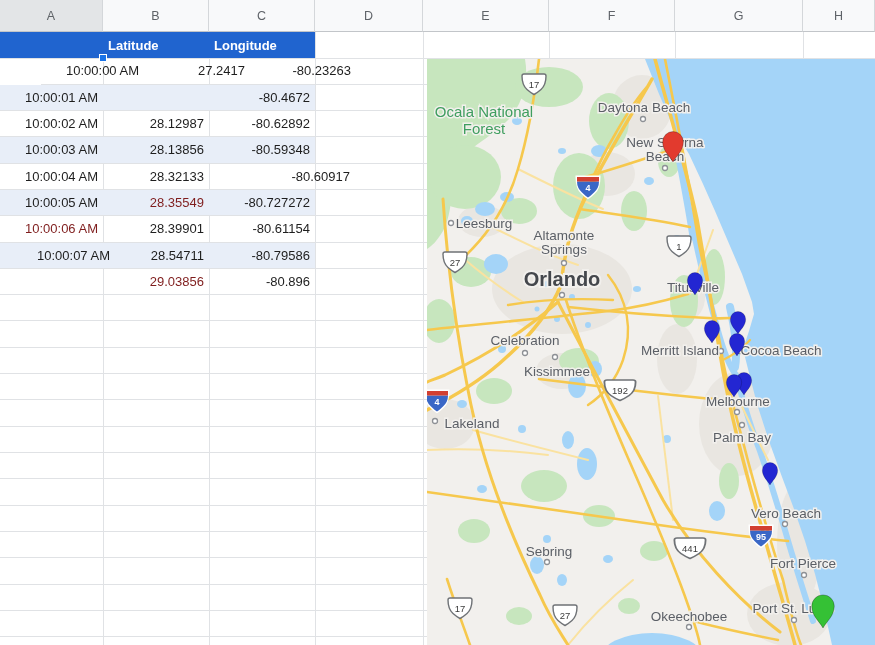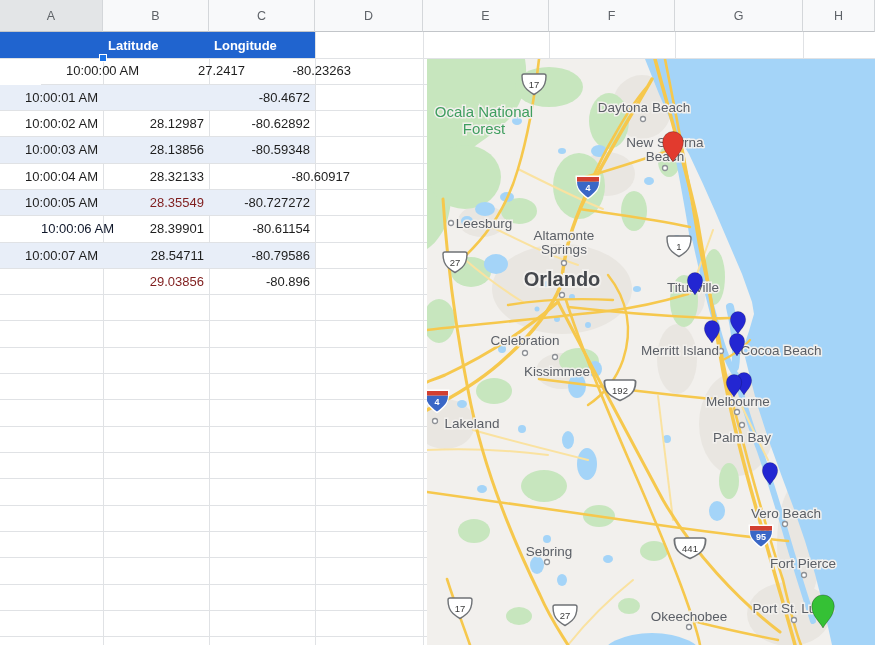--- a/index.html
+++ b/index.html
@@ -79,27 +79,27 @@
         <div class="cell" style="left: 103px; width: 106px; color: rgb(30, 30, 30);">28.32133</div>
         <div class="cell" style="left: 209px; width: 106px; color: rgb(30, 30, 30); margin-left: 40px;">-80.60917</div>
       </div>
       <div class="drow" style="top: 189.9px; height: 26.32px;">
         <div class="band" style="background: rgb(232, 238, 248);"></div>
         <div class="cell" style="left: 0px; width: 103px; color: rgb(30, 30, 30);">10:00:05 AM</div>
         <div class="cell" style="left: 103px; width: 106px; color: #7f1d1d;">28.35549</div>
         <div class="cell" style="left: 209px; width: 106px; color: rgb(30, 30, 30);">-80.727272</div>
       </div>
       <div class="drow" style="top: 216.22px; height: 26.32px;">
-        <div class="cell" style="left: 16px; width: 103px; color: #0f172a;">10:00:06 AM</div>
+        <div class="cell" style="left: 0px; width: 103px; color: #7f1d1d;">10:00:06 AM</div>
         <div class="cell" style="left: 103px; width: 106px; color: rgb(30, 30, 30);">28.39901</div>
         <div class="cell" style="left: 209px; width: 106px; color: rgb(30, 30, 30);">-80.61154</div>
       </div>
       <div class="drow" style="top: 242.54px; height: 26.32px;">
         <div class="band" style="background: rgb(232, 238, 248);"></div>
-        <div class="cell" style="left: 0px; width: 103px; color: rgb(30, 30, 30);">10:00:07 AM</div>
+        <div class="cell" style="left: 12px; width: 103px; color: rgb(30, 30, 30);">10:00:07 AM</div>
         <div class="cell" style="left: 103px; width: 106px; color: rgb(30, 30, 30);">28.54711</div>
         <div class="cell" style="left: 209px; width: 106px; color: rgb(30, 30, 30);">-80.79586</div>
       </div>
       <div class="drow" style="top: 268.86px; height: 26.32px;">
         <div class="cell" style="left: 103px; width: 106px; color: #7f1d1d;">29.03856</div>
         <div class="cell" style="left: 209px; width: 106px; color: rgb(30, 30, 30);">-80.896</div>
       </div>
     </div>
   <div id="emptygrid" style="top: 295.18px; height: 349.82px; background: repeating-linear-gradient(transparent 0px, transparent 25.32px, rgb(224, 226, 229) 25.32px, rgb(224, 226, 229) 26.32px);"></div>
   <div class="hline" id="row1line" style="left:0;top:57.6px;width:875px;"></div>

